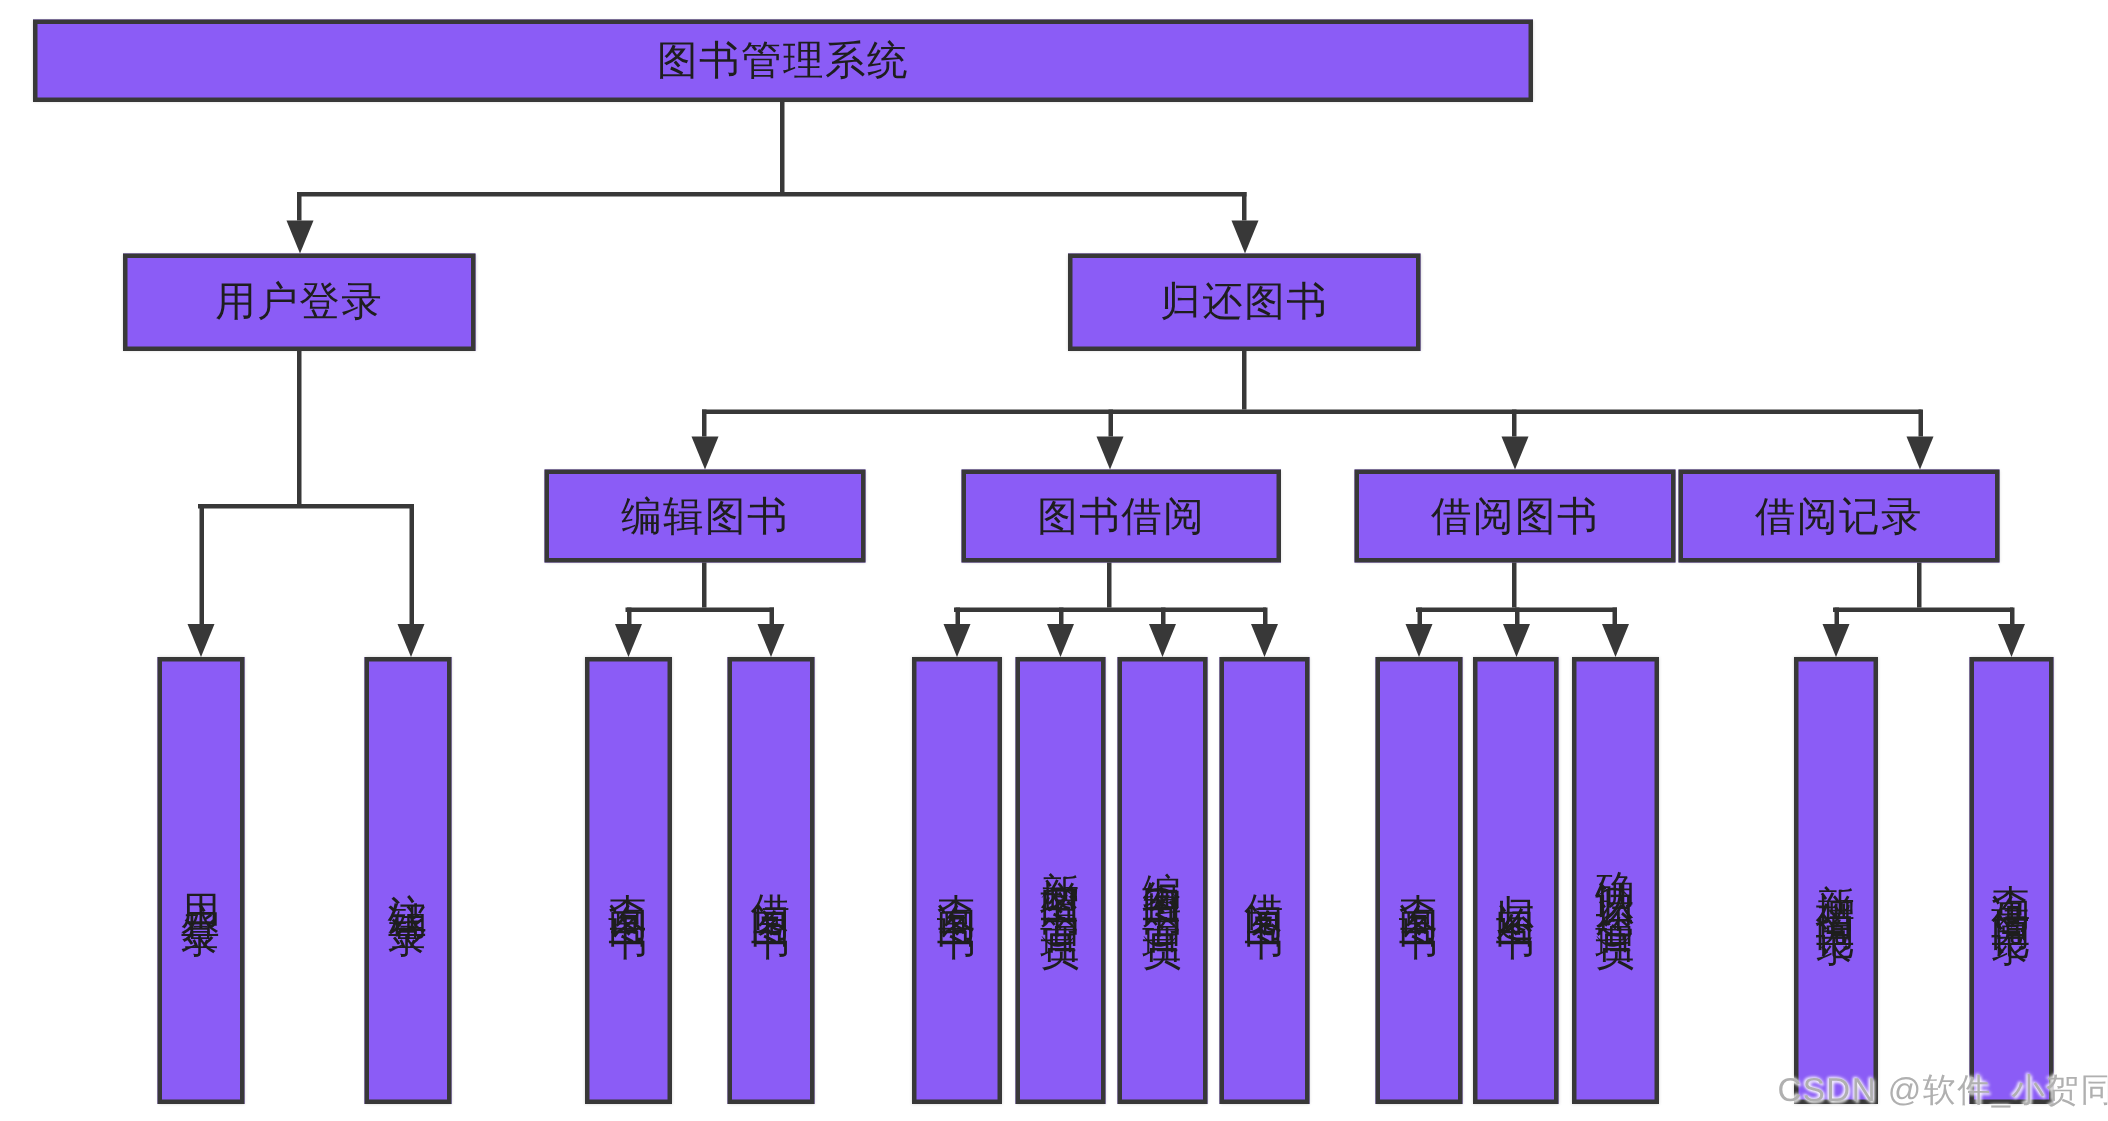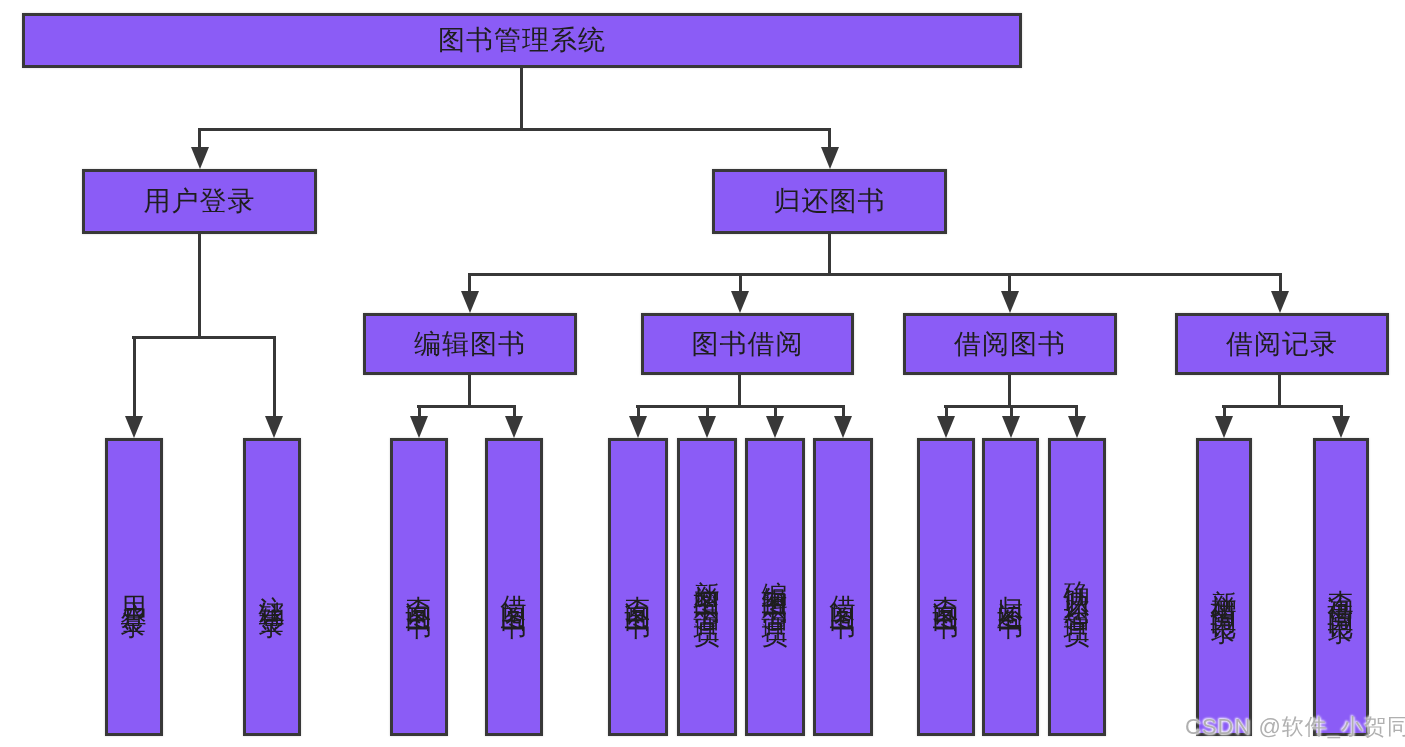--- a/index.html
+++ b/index.html
@@ -84,21 +84,21 @@
 
   <div class="box" style="left:363px;top:313px;width:214px;height:62px;">
     <span class="lbl">编辑图书</span>
   </div>
   <div class="box" style="left:641px;top:313px;width:213px;height:62px;">
     <span class="lbl">图书借阅</span>
   </div>
   <div class="box" style="left:903px;top:313px;width:214px;height:62px;">
     <span class="lbl">借阅图书</span>
   </div>
-  <div class="box" style="left:1175px;top:313px;width:214px;height:62px;">
+  <div class="box" style="left:1119px;top:313px;width:214px;height:62px;">
     <span class="lbl">借阅记录</span>
   </div>
 
   <div class="vline" style="left:468px;top:375px;height:30px;"></div>
   <div class="hline" style="left:417px;top:405px;width:99px;"></div>
   <div class="astem" style="left:418px;top:405px;height:13px;"></div>
   <div class="ahead" style="left:410px;top:416px;"></div>
   <div class="astem" style="left:513px;top:405px;height:13px;"></div>
   <div class="ahead" style="left:505px;top:416px;"></div>
 

